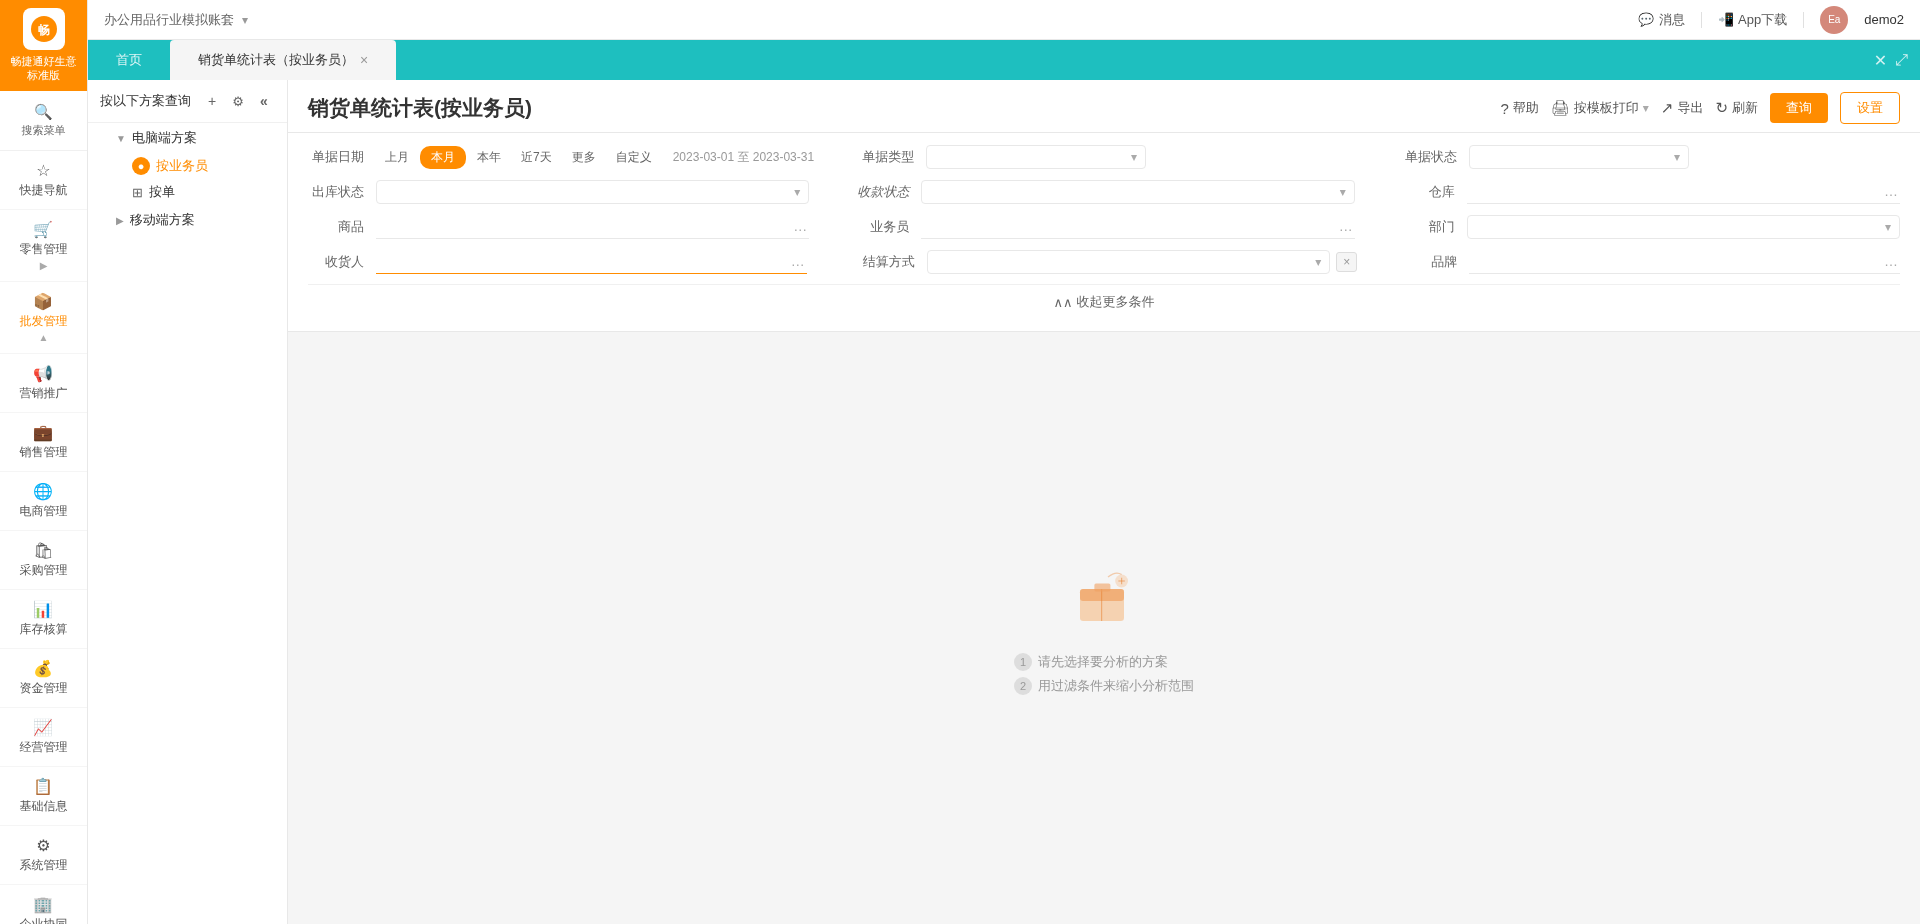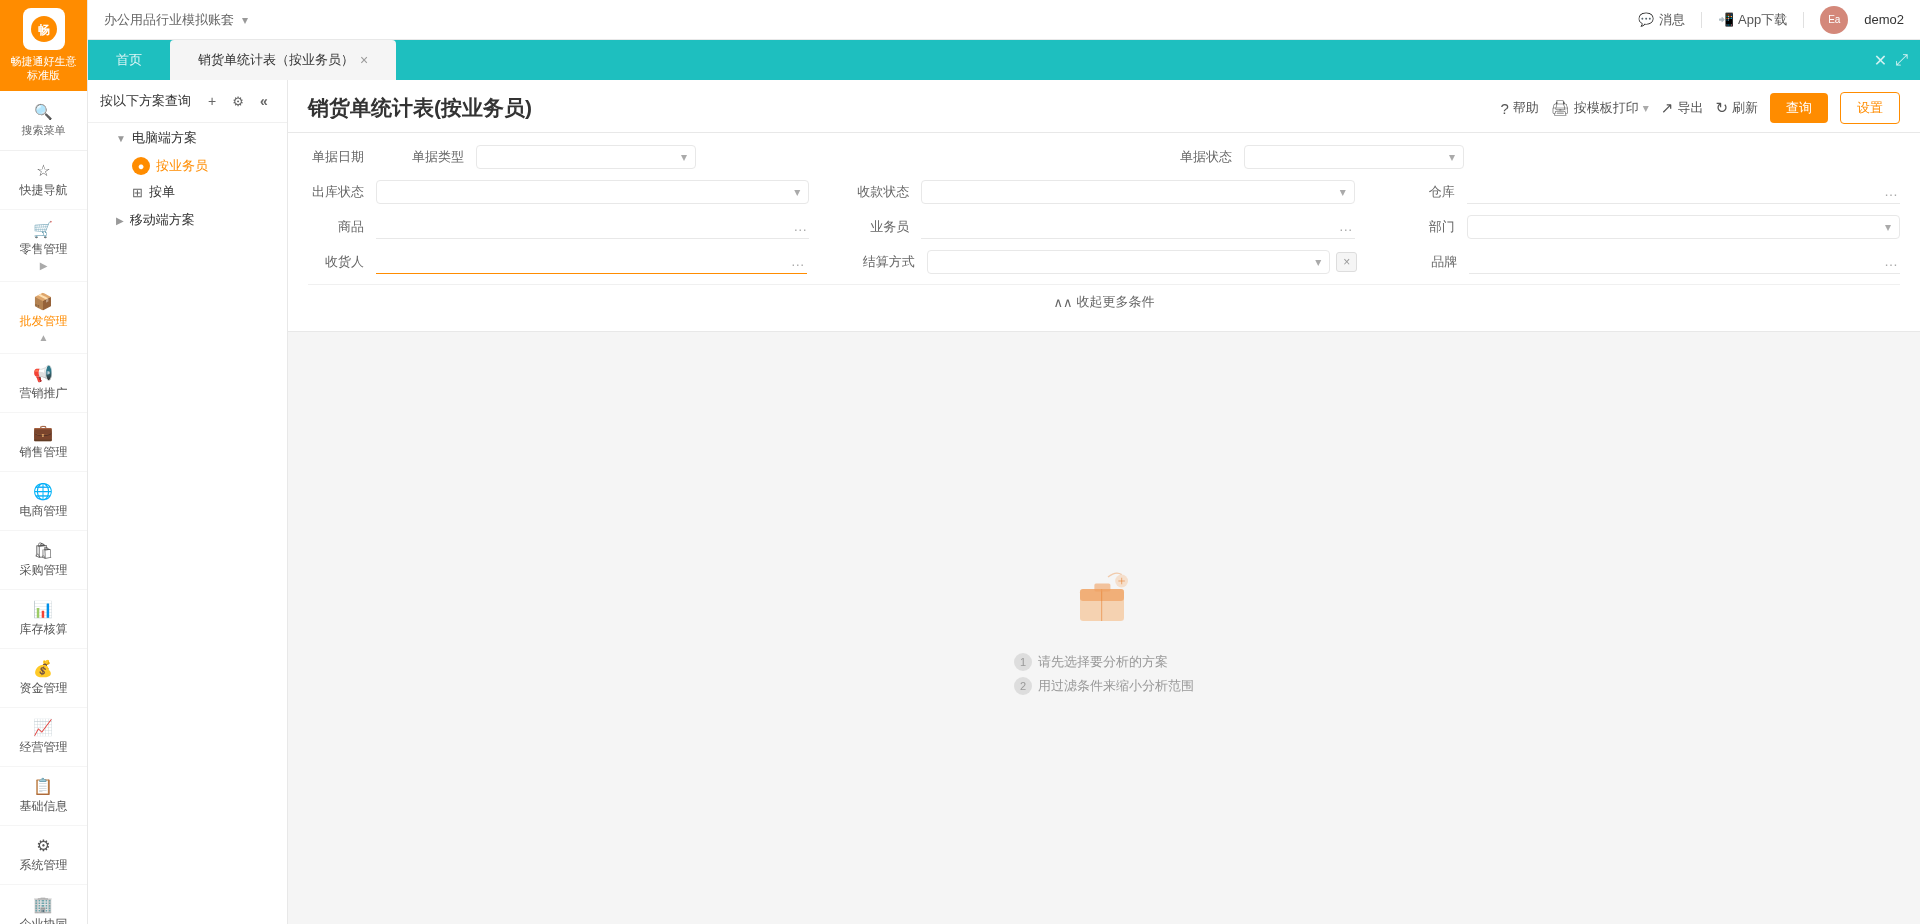--- a/index.html
+++ b/index.html
@@ -263,20 +263,31 @@
           </div>
           <button class="btn-primary">查询</button>
           <button class="btn-secondary">设置</button>
         </div>
       </div>
 
       <div class="filter-area">
 
         <div class="filter-row">
           <span class="filter-label">单据日期</span>
+          <div class="filter-control" style="flex:none; display:flex; align-items:center; gap:4px;">
+            <div class="date-tabs">
+              <span class="date-tab">上月</span>
+              <span class="date-tab active">本月</span>
+              <span class="date-tab">本年</span>
+              <span class="date-tab">近7天</span>
+              <span class="date-tab">更多</span>
+              <span class="date-tab">自定义</span>
+            </div>
+            <span class="date-range">2023-03-01 至 2023-03-31</span>
+          </div>
 
           <span class="filter-label" style="margin-left:32px;">单据类型</span>
           <div style="flex:1; display:flex; align-items:center;">
             <div class="select-box select-wide">
               <span style="color:#ccc;"></span>
               <span class="select-arrow">▾</span>
             </div>
           </div>
 
           <span class="filter-label" style="margin-left:32px;">单据状态</span>
@@ -290,21 +301,21 @@
 
         <div class="filter-row">
           <span class="filter-label">出库状态</span>
           <div style="flex:1;">
             <div class="select-box">
               <span style="color:#ccc;"></span>
               <span class="select-arrow">▾</span>
             </div>
           </div>
 
-          <span class="filter-label" style="margin-left:32px;">收款状态</span>
+          <span class="filter-label" style="margin-left:32px;font-style:italic;">收款状态</span>
           <div style="flex:1;">
             <div class="select-box">
               <span style="color:#ccc;"></span>
               <span class="select-arrow">▾</span>
             </div>
           </div>
 
           <span class="filter-label" style="margin-left:32px;">仓库</span>
           <div style="flex:1;">
             <div class="input-with-dots">

